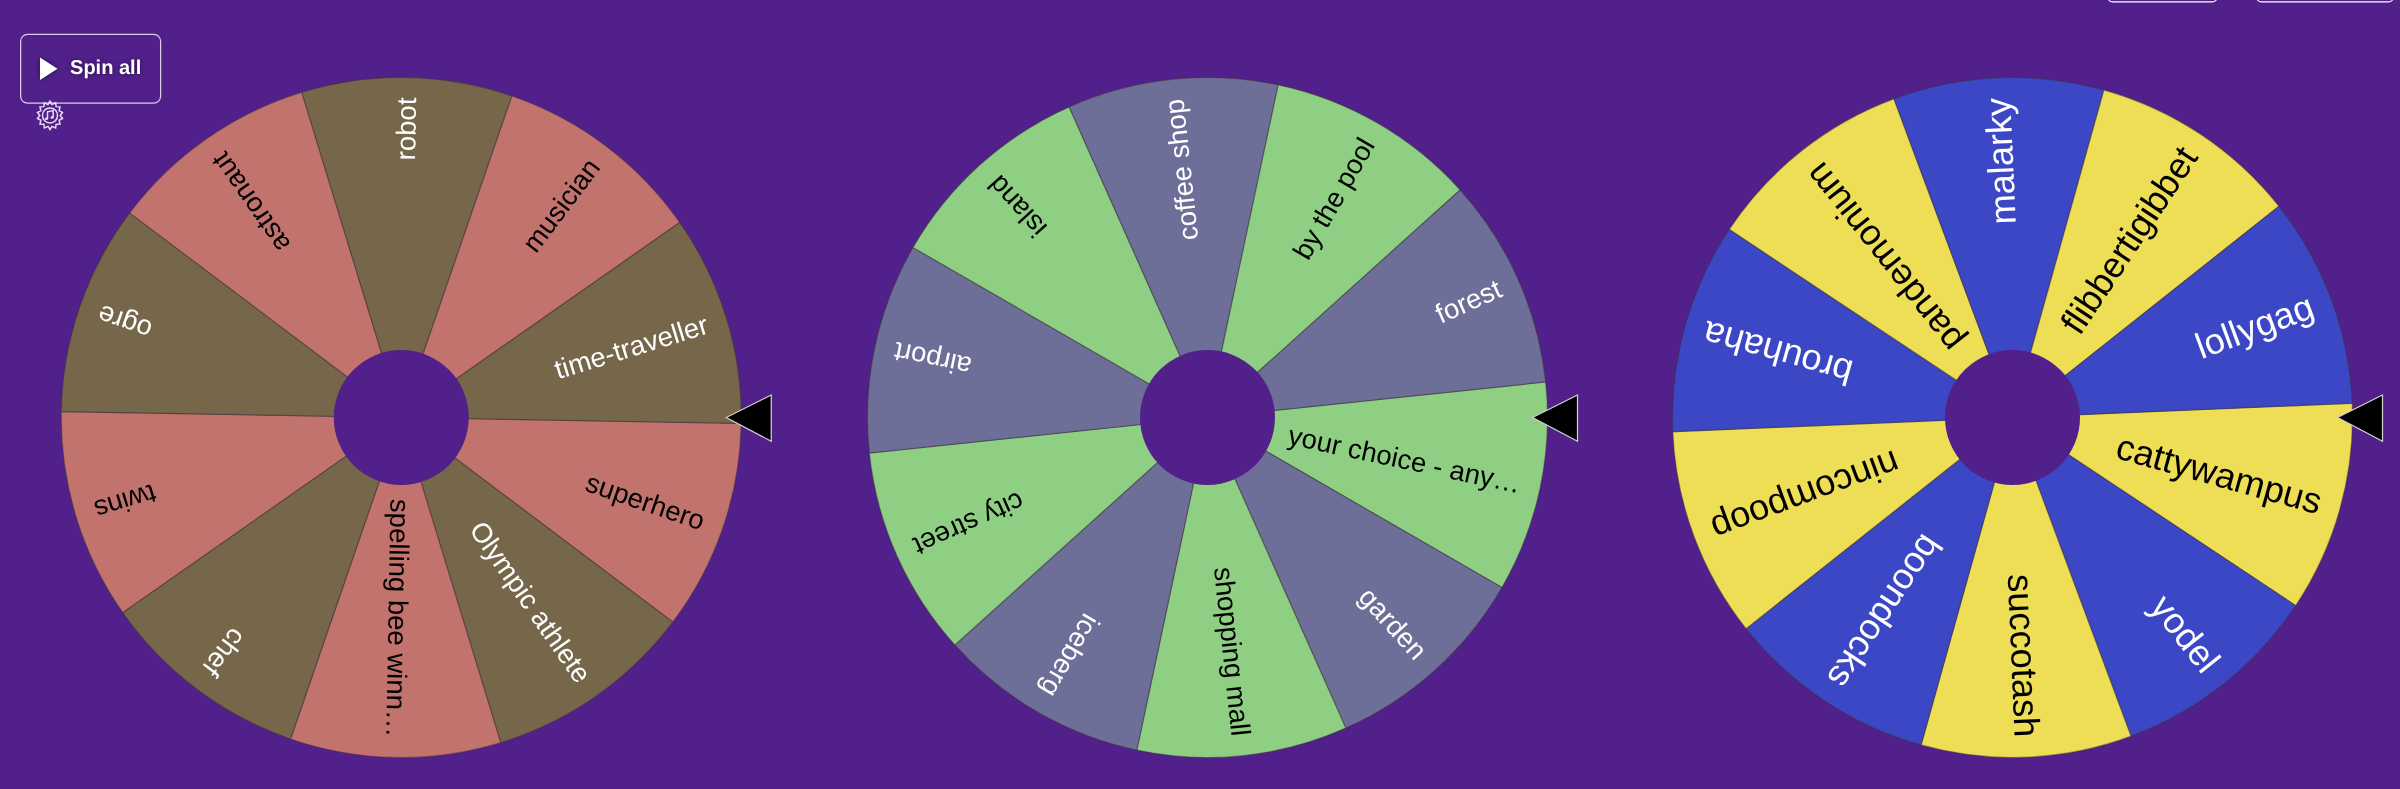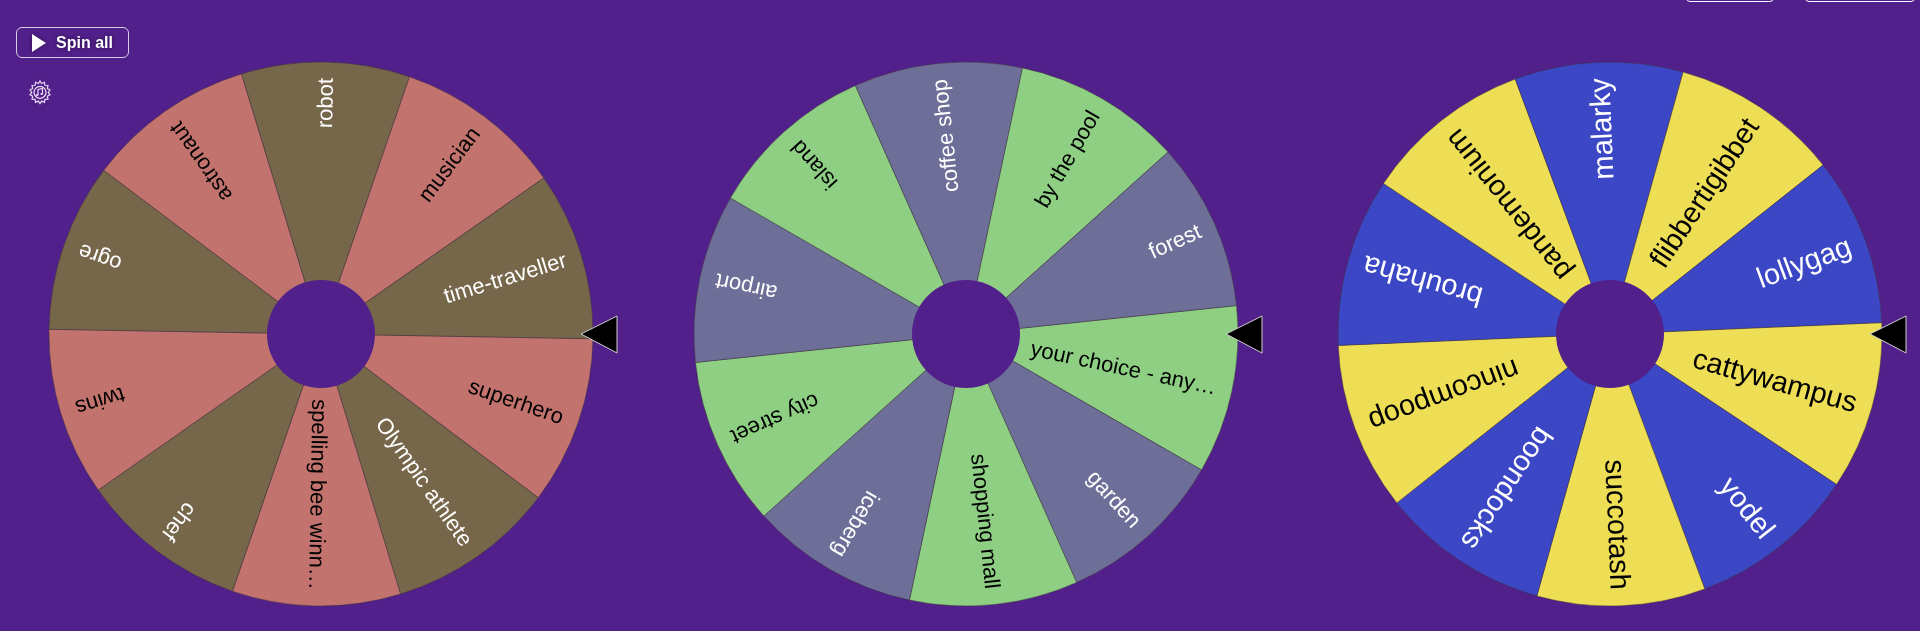--- a/index.html
+++ b/index.html
@@ -2,21 +2,21 @@
 <html><head>
 <meta charset="utf-8">
 <style>
   html, body { margin:0; padding:0; }
   body {
     width:1920px; height:631px; overflow:hidden; position:relative;
     background:#51208A;
     font-family:"Liberation Sans", "DejaVu Sans", sans-serif;
   }
   .spin-all {
-    position:absolute; left:16px; top:27px; width:113px; height:31px;
+    position:absolute; left:16px; top:27px; width:113px; height:56px;
     box-sizing:border-box; border:1.5px solid #d9cbe8; border-radius:6px;
     background:#51208A; color:#fff; display:flex; align-items:center; justify-content:center;
     gap:10px; font-weight:bold; font-size:16px; cursor:pointer;
     text-shadow:0 0 4px rgba(0,0,0,0.5);
   }
   .spin-all .play {
     width:0; height:0; border-top:9px solid transparent; border-bottom:9px solid transparent;
     border-left:14px solid #fff; filter:drop-shadow(0 0 2px rgba(0,0,0,0.5));
   }
   .sound-settings {

